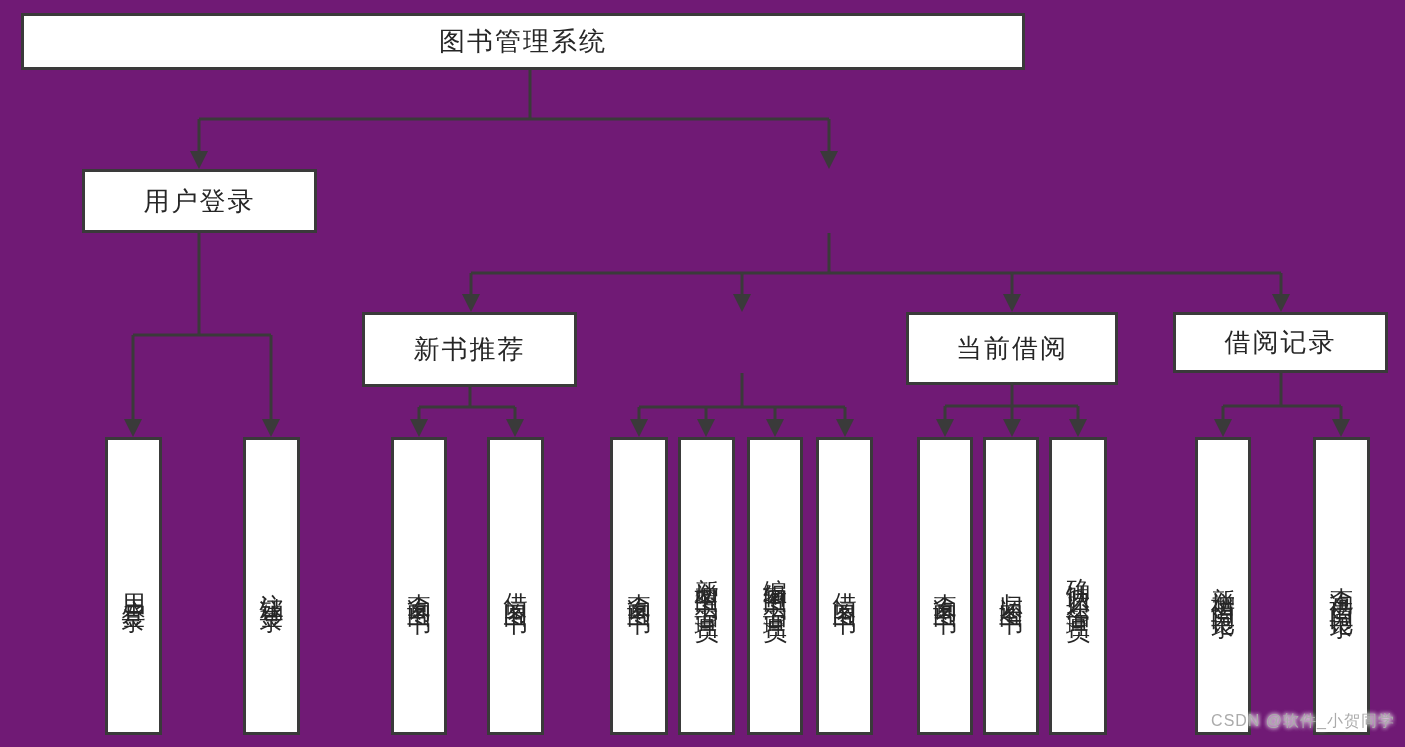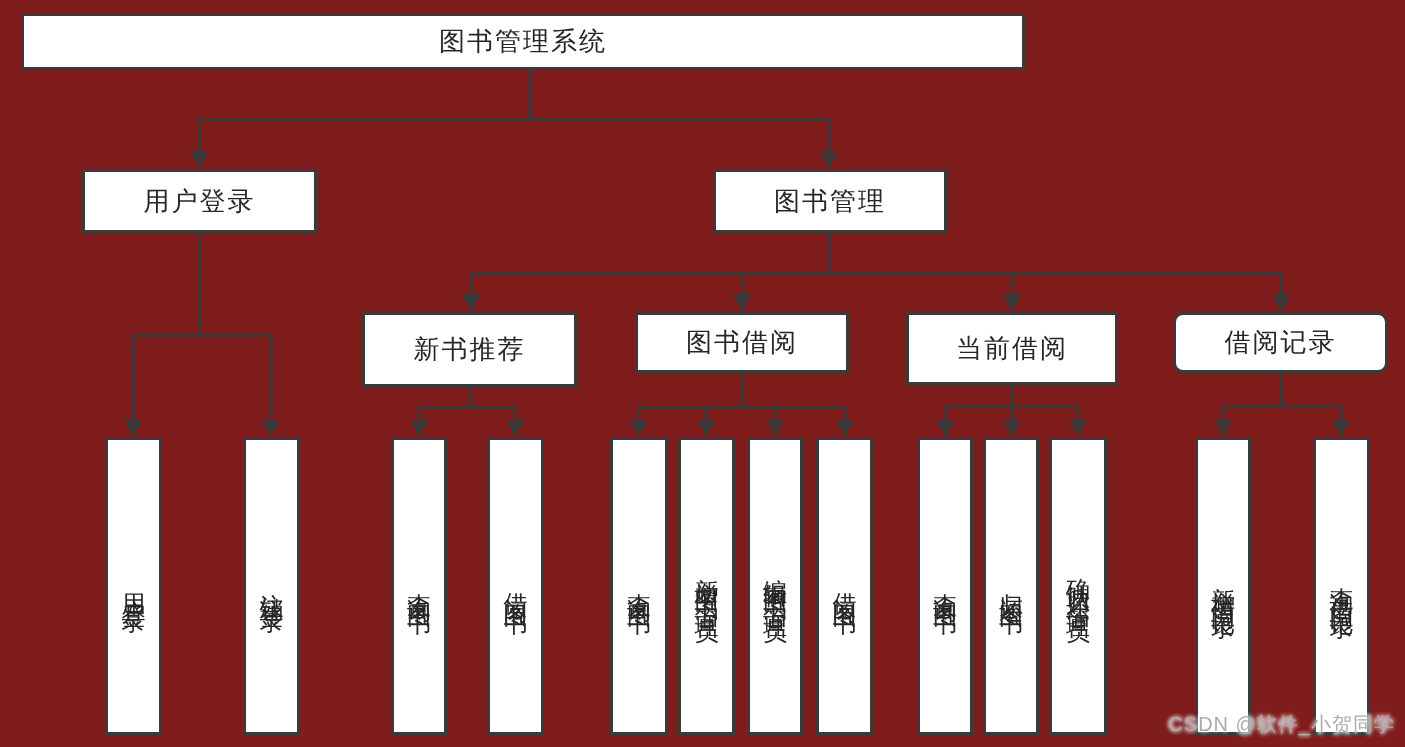--- a/index.html
+++ b/index.html
@@ -4,21 +4,21 @@
 <style>
   html, body {
     margin: 0;
     padding: 0;
     background: #ffffff;
   }
   #stage {
     position: relative;
     width: 1405px;
     height: 747px;
-    background: #7f1d1d;
+    background: #701a75;
     overflow: hidden;
     font-family: "Liberation Sans", sans-serif;
   }
   #connectors {
     position: absolute;
     left: 0;
     top: 0;
     width: 1405px;
     height: 747px;
     pointer-events: none;
@@ -48,21 +48,21 @@
     text-orientation: mixed;
     font-size: 24px;
     letter-spacing: 6px;
     color: #262626;
     line-height: 1;
   }
   #watermark {
     position: absolute;
     right: 10px;
     top: 711px;
-    font-size: 20px;
+    font-size: 16px;
     letter-spacing: 1px;
     color: #ababab;
     text-shadow: 0 0 4px #ffffff, 0 0 4px #ffffff;
     z-index: 5;
     white-space: nowrap;
   }
 </style>
 </head>
 <body>
 
@@ -104,26 +104,24 @@
       <polygon points="1003,419 1021,419 1012,437"></polygon>
       <polygon points="1069,419 1087,419 1078,437"></polygon>
       <polygon points="1214,419 1232,419 1223,437"></polygon>
       <polygon points="1332,419 1350,419 1341,437"></polygon>
     </g>
   </svg>
 
   <div class="hnode" style="left:21px; top:13px; width:1004px; height:57px;">图书管理系统</div>
 
   <div class="hnode" style="left:82px; top:169px; width:235px; height:64px;">用户登录</div>
-  <div class="hnode" style="left:713px; top:169px; width:234px; height:64px;">图书管理</div>
 
   <div class="hnode" style="left:362px; top:312px; width:215px; height:75px;">新书推荐</div>
-  <div class="hnode" style="left:635px; top:312px; width:214px; height:61px;">图书借阅</div>
   <div class="hnode" style="left:906px; top:312px; width:212px; height:73px;">当前借阅</div>
-  <div class="hnode" style="left:1173px; top:312px; width:215px; height:61px;border-radius:10px;">借阅记录</div>
+  <div class="hnode" style="left:1173px; top:312px; width:215px; height:61px;">借阅记录</div>
 
   <div class="vnode" style="left:105px; top:437px; width:57px; height:298px;">用户登录</div>
   <div class="vnode" style="left:243px; top:437px; width:57px; height:298px;">注销登录</div>
 
   <div class="vnode" style="left:391px; top:437px; width:56px; height:298px;">查询图书</div>
   <div class="vnode" style="left:487px; top:437px; width:57px; height:298px;">借阅图书</div>
 
   <div class="vnode" style="left:610px; top:437px; width:58px; height:298px;">查询图书</div>
   <div class="vnode" style="left:678px; top:437px; width:57px; height:298px;">新增图书（管理员）</div>
   <div class="vnode" style="left:747px; top:437px; width:56px; height:298px;">编辑图书（管理员）</div>

